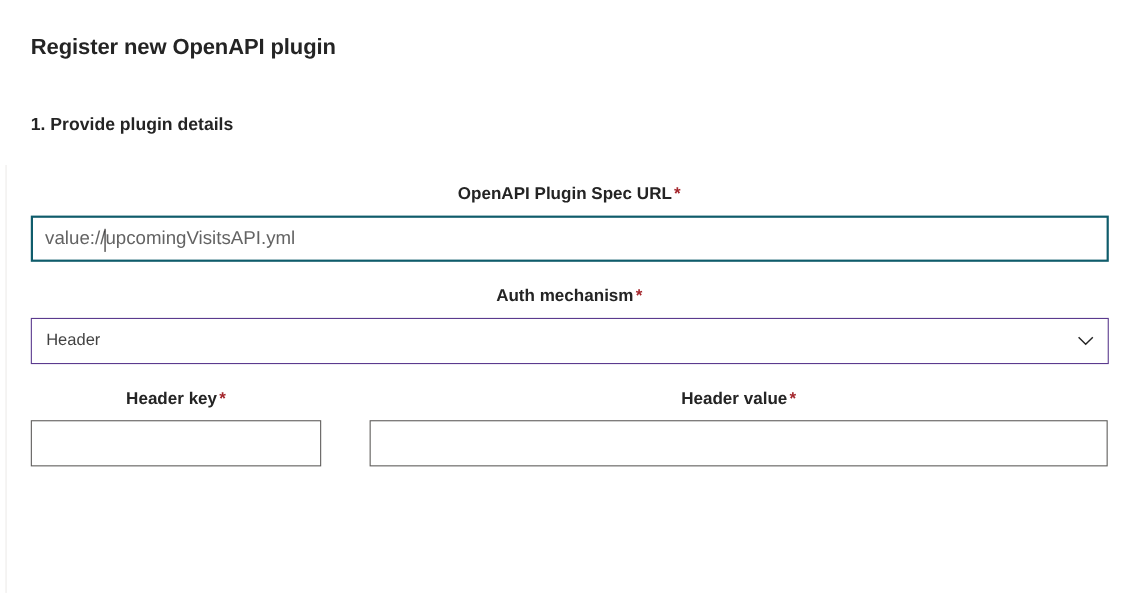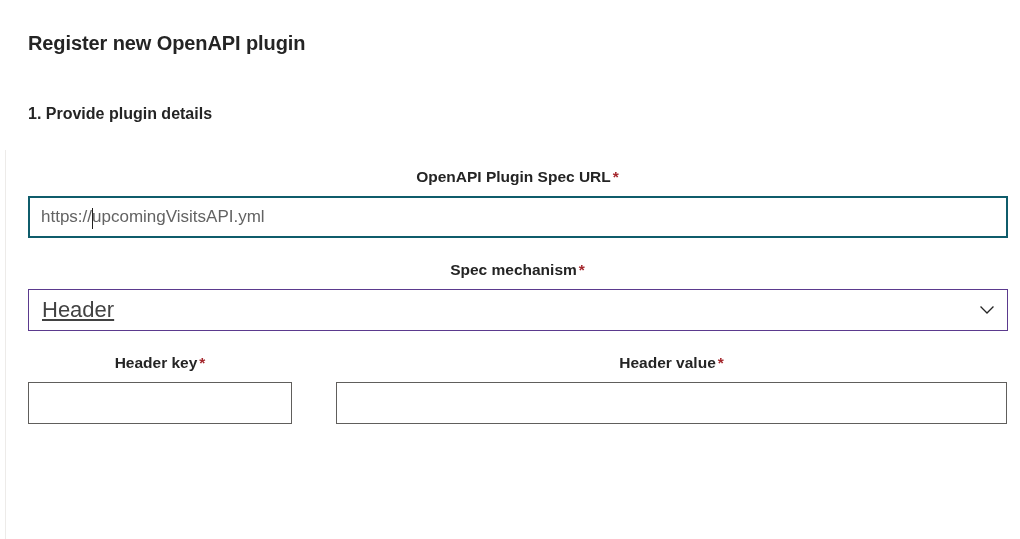--- a/index.html
+++ b/index.html
@@ -114,24 +114,23 @@
     width: 980px;
     height: 42px;
     border: 1px solid #5b3a8e;
     background: #ffffff;
     display: flex;
     align-items: center;
     justify-content: space-between;
     padding: 0 12px 0 13px;
   }
   .dropdown-value {
-    font-size: 22px;
+    font-size: 15px;
     line-height: 22px;
     color: #424242;
-    text-decoration: underline;
   }
   .chevron {
     width: 16px;
     height: 16px;
     display: block;
     flex: 0 0 auto;
   }
 
   
   .row {
@@ -167,29 +166,29 @@
 
   <h2 class="step-title">1. Provide plugin details</h2>
 
   <div class="form">
 
     <div class="field-block">
       <span class="field-label">
         <span>OpenAPI Plugin Spec URL</span><span class="req">*</span>
       </span>
       <div class="input-focused">
-        <span class="input-text">https://</span>
+        <span class="input-text">value://</span>
           <span class="caret"></span>
           <span class="input-text">upcomingVisitsAPI.yml</span>
       </div>
     </div>
 
     <div class="field-block">
       <span class="field-label">
-        <span>Spec mechanism</span><span class="req">*</span>
+        <span>Auth mechanism</span><span class="req">*</span>
       </span>
       <div class="dropdown">
         <span class="dropdown-value">Header</span>
         <svg class="chevron" viewBox="0 0 16 16">
           <path d="M2 5 L8 11 L14 5" fill="none" stroke="#242424" stroke-width="1.3" stroke-linecap="square" stroke-linejoin="miter"></path>
         </svg>
       </div>
     </div>
 
     <div class="row">

